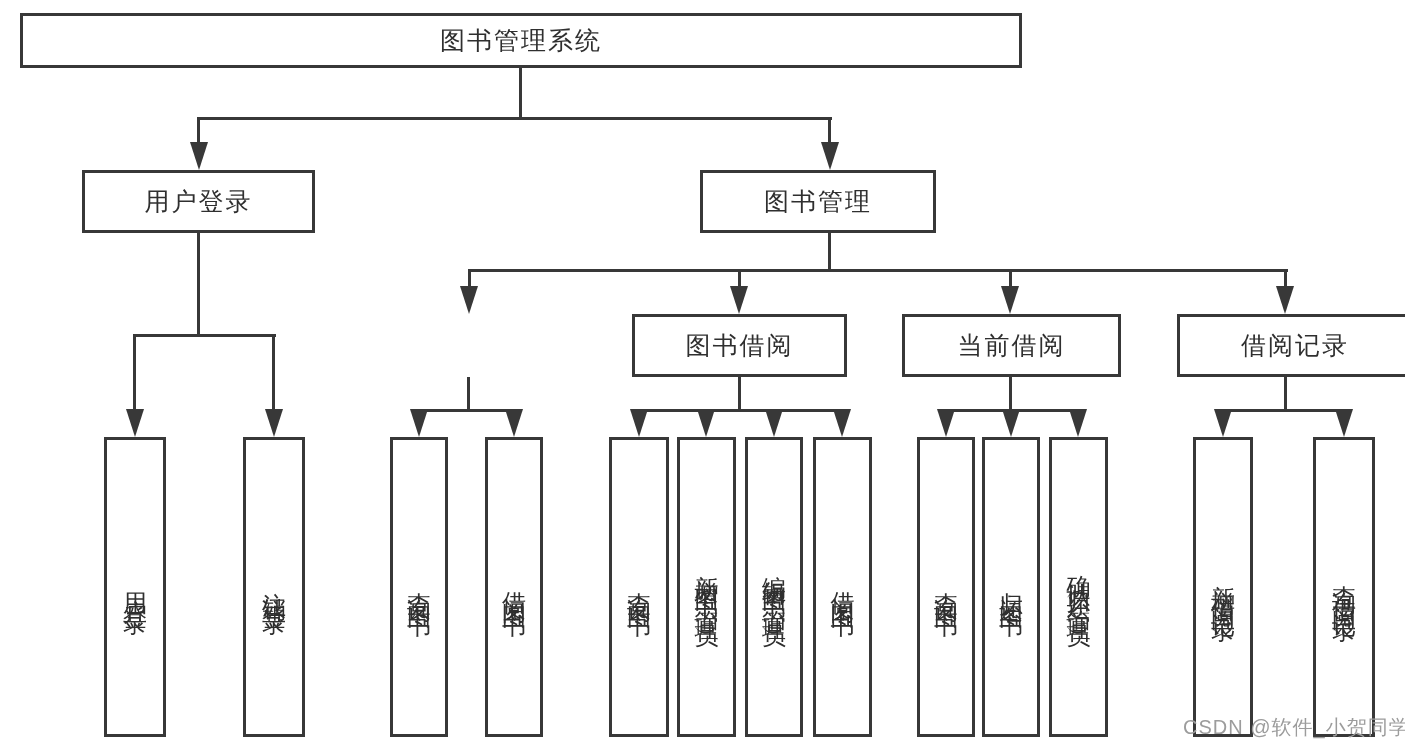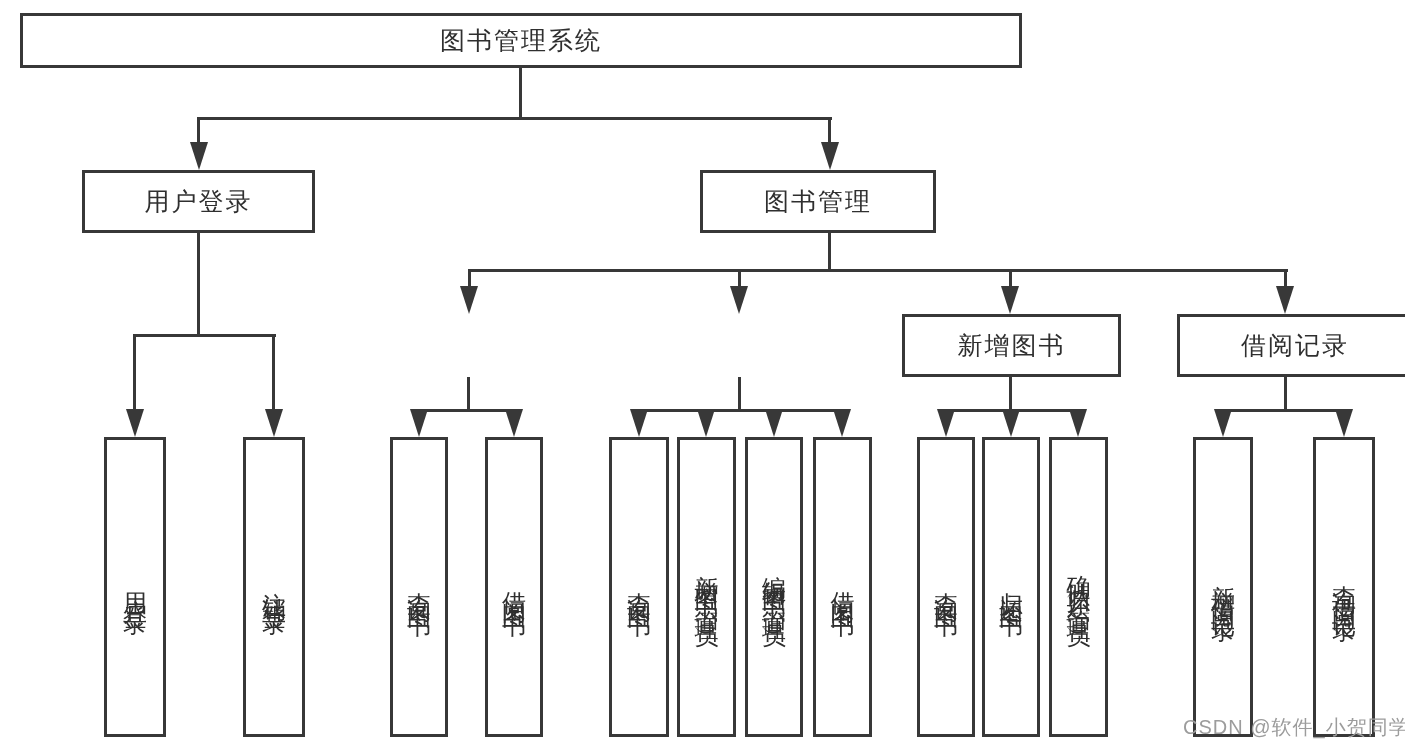--- a/index.html
+++ b/index.html
@@ -62,21 +62,22 @@
   <div class="hl" style="left:468px;top:269px;width:820px"></div>
   <div class="vl" style="left:468px;top:269px;height:20px"></div>
   <div class="vl" style="left:738px;top:269px;height:20px"></div>
   <div class="vl" style="left:1009px;top:269px;height:20px"></div>
   <div class="vl" style="left:1284px;top:269px;height:20px"></div>
   <div class="ar" style="left:460px;top:286px"></div>
   <div class="ar" style="left:730px;top:286px"></div>
   <div class="ar" style="left:1001px;top:286px"></div>
   <div class="ar" style="left:1276px;top:286px"></div>
 
-  <div class="box" style="left:902px;top:314px;width:219px;height:63px">新增图书</div>
+  <div class="box" style="left:632px;top:314px;width:215px;height:63px">图书借阅</div>
+  <div class="box" style="left:902px;top:314px;width:219px;height:63px">当前借阅</div>
   <div class="box" style="left:1177px;top:314px;width:236px;height:63px">借阅记录</div>
 
   <div class="vl" style="left:467px;top:377px;height:35px"></div>
   <div class="hl" style="left:418px;top:409px;width:99px"></div>
   <div class="ar" style="left:410px;top:409px"></div>
   <div class="ar" style="left:505px;top:409px"></div>
 
   <div class="vl" style="left:738px;top:377px;height:35px"></div>
   <div class="hl" style="left:638px;top:409px;width:207px"></div>
   <div class="ar" style="left:630px;top:409px"></div>

